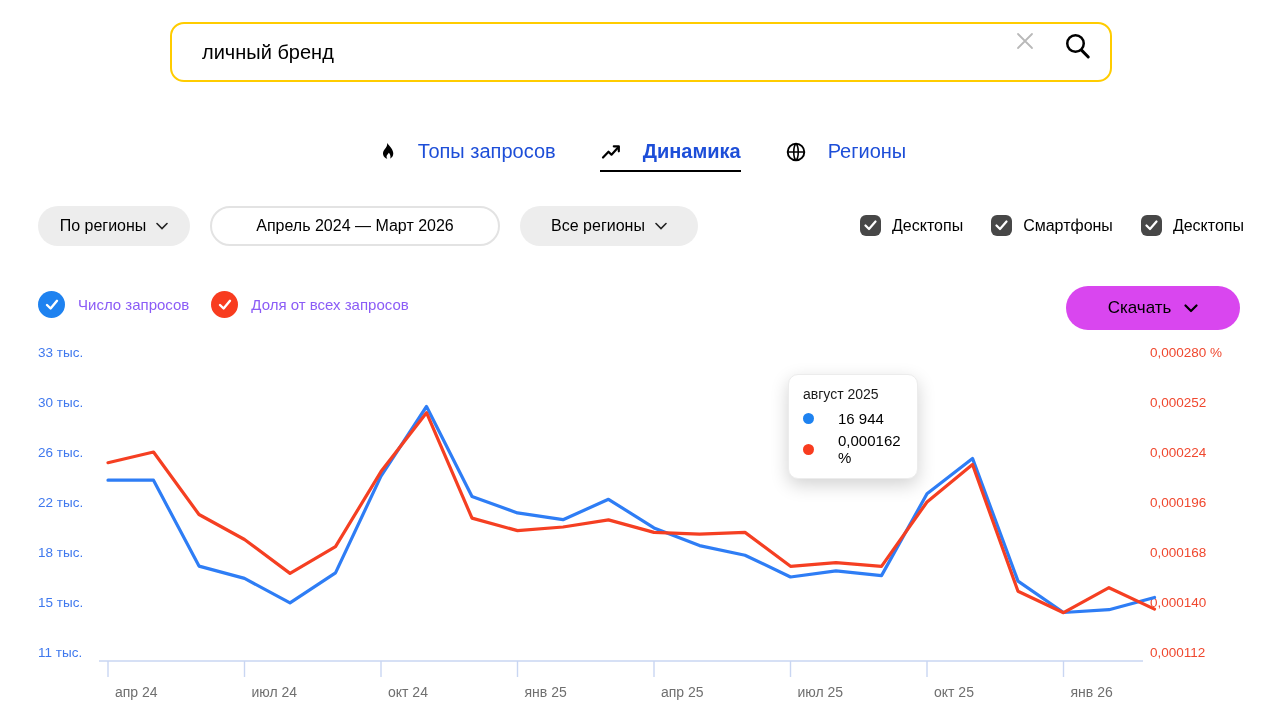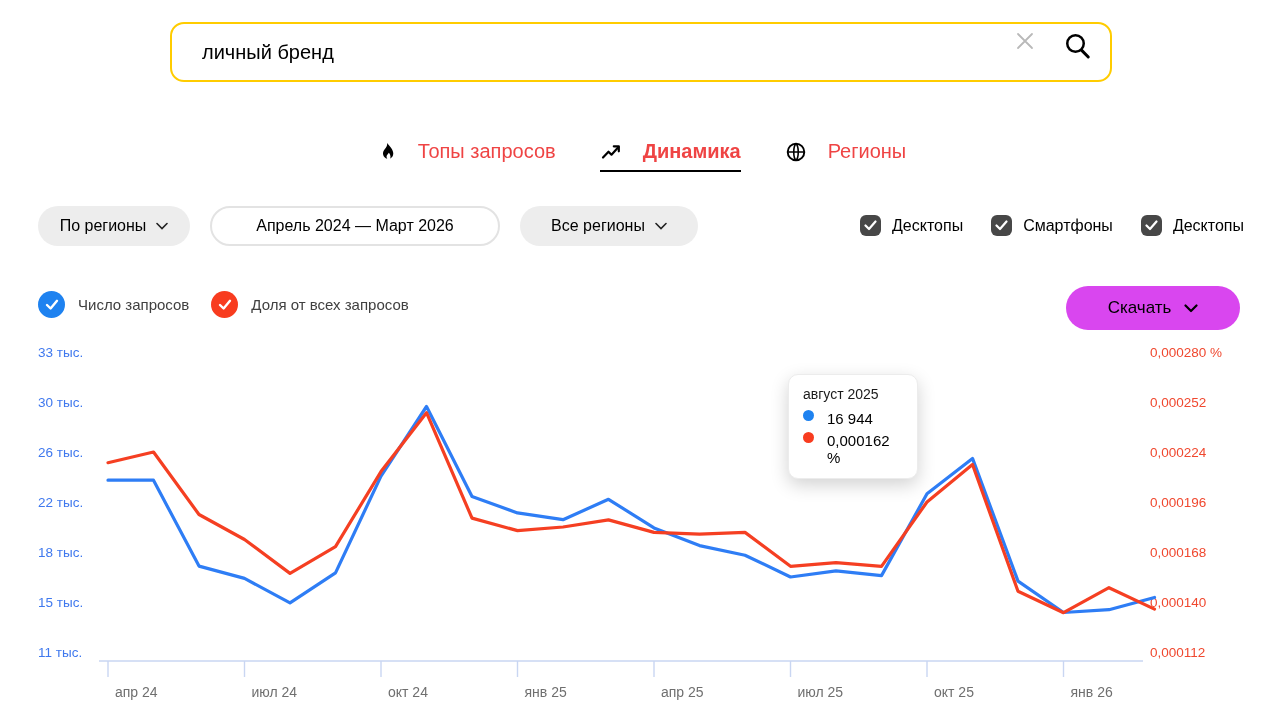--- a/index.html
+++ b/index.html
@@ -8,52 +8,52 @@
 
   
   .searchbar { position:absolute; left:170px; top:22px; width:942px; height:60px;
     border:2px solid #ffcc00; border-radius:14px; background:#fff; display:flex; }
   .search-input { flex:1; border:none; outline:none; font-size:20px; color:#000; padding-left:30px; background:transparent; font-family:inherit; }
   .clear-btn { width:34px; height:34px; display:flex; align-items:center; justify-content:center; cursor:pointer; margin-right:14px; }
   .search-btn { width:44px; height:44px; display:flex; align-items:center; justify-content:center; cursor:pointer; margin-right:10px; }
 
   
   .tabs { position:absolute; left:0; top:140px; width:100%; display:flex; justify-content:center; gap:44px; align-items:flex-start; }
-  .tab { display:flex; align-items:center; gap:21px; font-size:20px; color:#ef4444; cursor:pointer; padding-bottom:7px; border-bottom:2px solid transparent; }
+  .tab { display:flex; align-items:center; gap:21px; font-size:20px; color:#1d4ed8; cursor:pointer; padding-bottom:7px; border-bottom:2px solid transparent; }
   .tab.active { font-weight:700; border-bottom:2px solid #000; }
   .tab svg { flex:0 0 auto; }
 
   
   .pill { position:absolute; top:206px; height:40px; border-radius:22px; display:flex; align-items:center; justify-content:center; gap:10px; font-size:16px; color:#000; cursor:pointer; }
   .pill.gray { background:#ededed; }
   .pill.outline { background:#fff; border:2px solid #e3e3e3; }
   .pill-period { left:38px; width:152px; }
   .pill-dates { left:210px; width:290px; }
   .pill-region { left:520px; width:178px; }
 
   .devices { position:absolute; right:38px; top:215px; display:flex; gap:28px; align-items:center; }
   .device { display:flex; align-items:center; gap:11px; font-size:16px; color:#000; cursor:pointer; }
   .checkbox { width:21px; height:21px; border-radius:6px; background:#474747; display:flex; align-items:center; justify-content:center; }
 
   
   .legend { position:absolute; left:38px; top:291px; display:flex; gap:22px; align-items:center; }
-  .legend-item { display:flex; align-items:center; gap:13px; font-size:15px; color:#404040; cursor:pointer; }
+  .legend-item { display:flex; align-items:center; gap:13px; font-size:15px; color:#8b5cf6; cursor:pointer; }
   .legend-dot { width:27px; height:27px; border-radius:50%; display:flex; align-items:center; justify-content:center; }
 
   .download-btn { position:absolute; right:42px; top:286px; width:174px; height:44px; background:#d946ef;
     border-radius:24px; display:flex; align-items:center; justify-content:center; gap:13px; font-size:17px; font-weight:500; cursor:pointer; }
 
   
   .chart-svg { position:absolute; left:0; top:0; width:1282px; height:720px; }
 
   
   .tooltip { position:absolute; left:788px; top:374px; width:130px; background:#fff; border:1px solid #ececec;
     border-radius:10px; box-shadow:0 6px 18px rgba(0,0,0,.18); padding:11px 14px 12px 14px; z-index:5; }
   .tooltip-title { font-size:14px; color:#1a1a1a; margin-bottom:8px; }
-  .tooltip-row { display:flex; align-items:flex-start; gap:13px; font-size:15px; color:#000; margin-top:5px; }
+  .tooltip-row { display:flex; align-items:center; gap:24px; font-size:15px; color:#000; margin-top:5px; }
   .tooltip-dot { width:11px; height:11px; border-radius:50%; flex:0 0 auto; }
 </style>
 </head>
 <body>
 
 <div class="stage">
 
   <div class="searchbar">
     <input class="search-input" type="text" value="личный бренд" style="">
     <div class="clear-btn">

